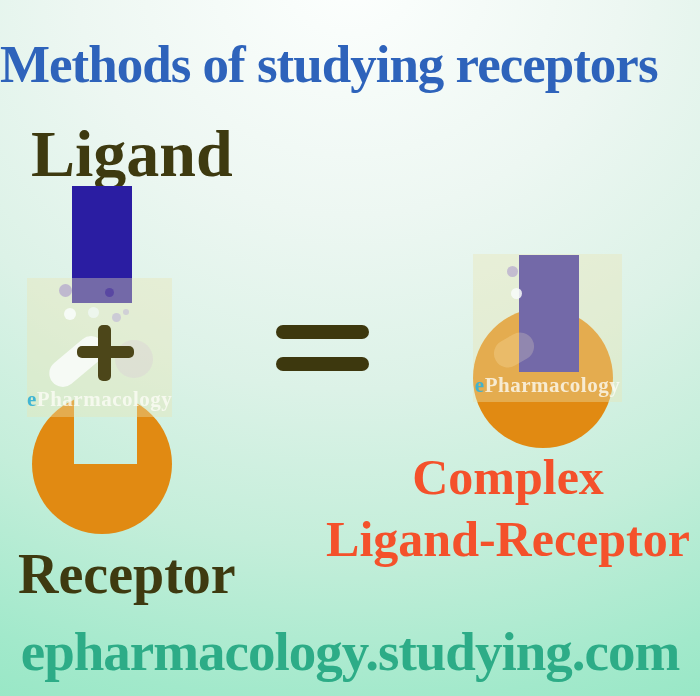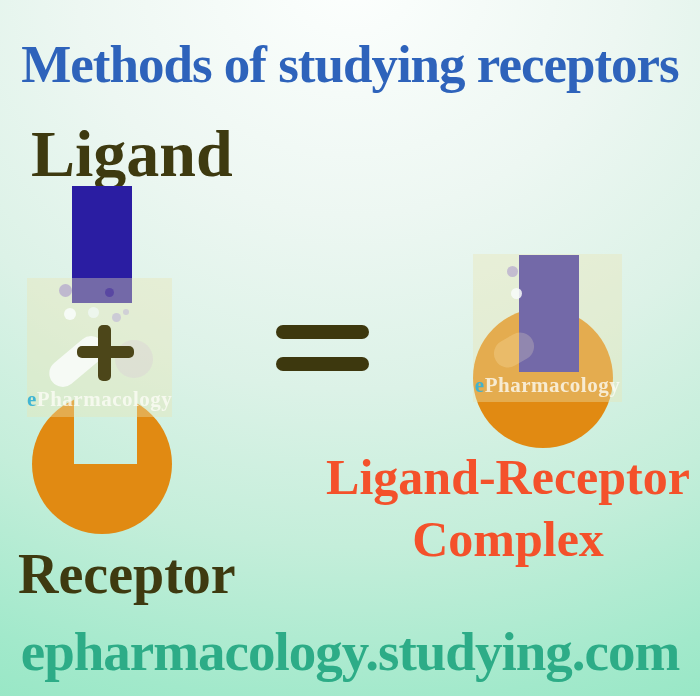--- a/index.html
+++ b/index.html
@@ -10,21 +10,21 @@
     position: relative;
     width: 700px; height: 696px;
     background: radial-gradient(140% 125% at 50% -4%,
       #fdfffe 0%, #edf7f2 28%, #dcf2e7 48%,
       #c4eeda 66%, #a2e9cb 84%, #8ce5bf 100%);
     overflow: hidden;
   }
 
   .title {
     position: absolute; top: 34px; left: 0; width: 700px;
-    text-align: center;
+    text-align: left;
     font-size: 53px; font-weight: bold; letter-spacing: -1px;
     color: #2e63bb;
   }
 
   .ligand-label {
     position: absolute; left: 31px; top: 116px;
     font-size: 66px; font-weight: bold; color: #3e3a10;
   }
 
   .receptor-label {
@@ -146,19 +146,19 @@
   <div class="wm-box wm-right">
     <div class="bubble" style="left:34px; top:12px; width:11px; height:11px; background:rgba(176,162,205,0.65);"></div>
     <div class="bubble" style="left:38px; top:34px; width:11px; height:11px; background:rgba(248,252,250,0.85);"></div>
     <div class="pill" style="left:20px; top:82px; width:42px; height:28px; transform:rotate(-30deg); background:rgba(255,240,200,0.22);"></div>
     <div class="wm-text">
       <span class="wm-e">e</span><span class="wm-rest">Pharmacology</span>
     </div>
   </div>
 
   <div class="complex-label">
+    <div>Complex</div>
     <div>Ligand-Receptor</div>
-    <div>Complex</div>
   </div>
 
   <div class="footer-url">epharmacology.studying.com</div>
 
 </div>
 
 </body></html>

